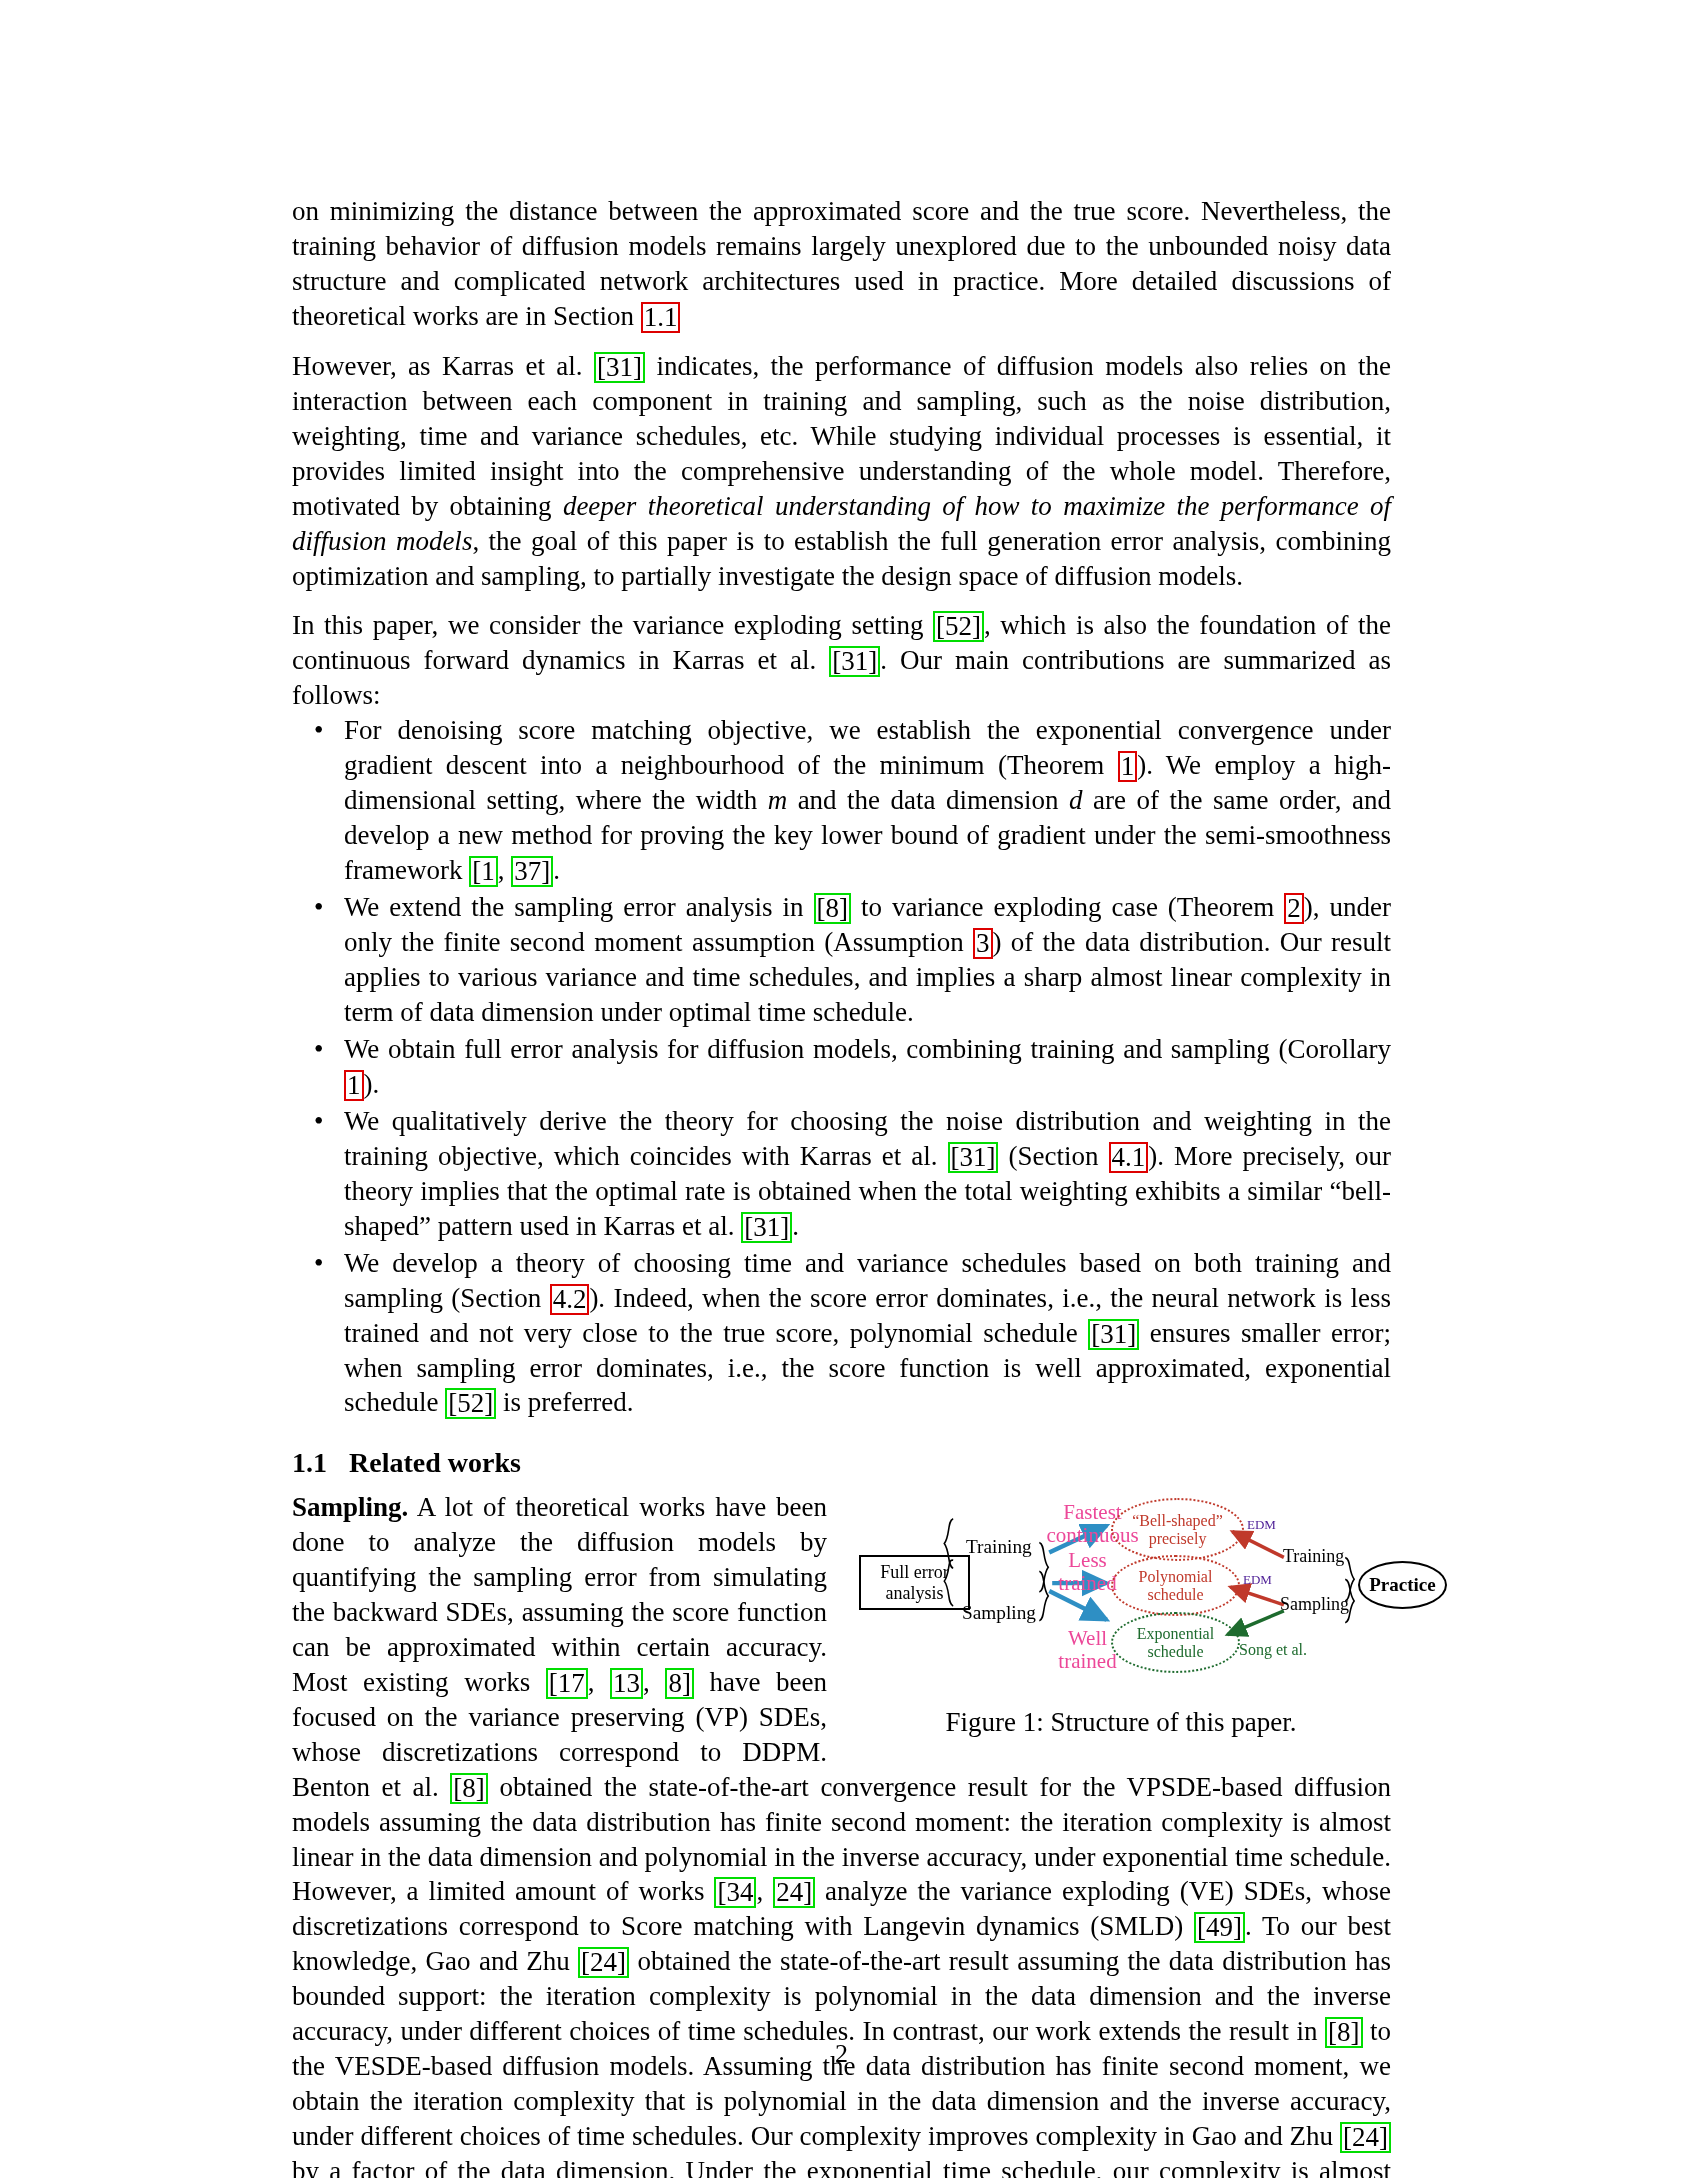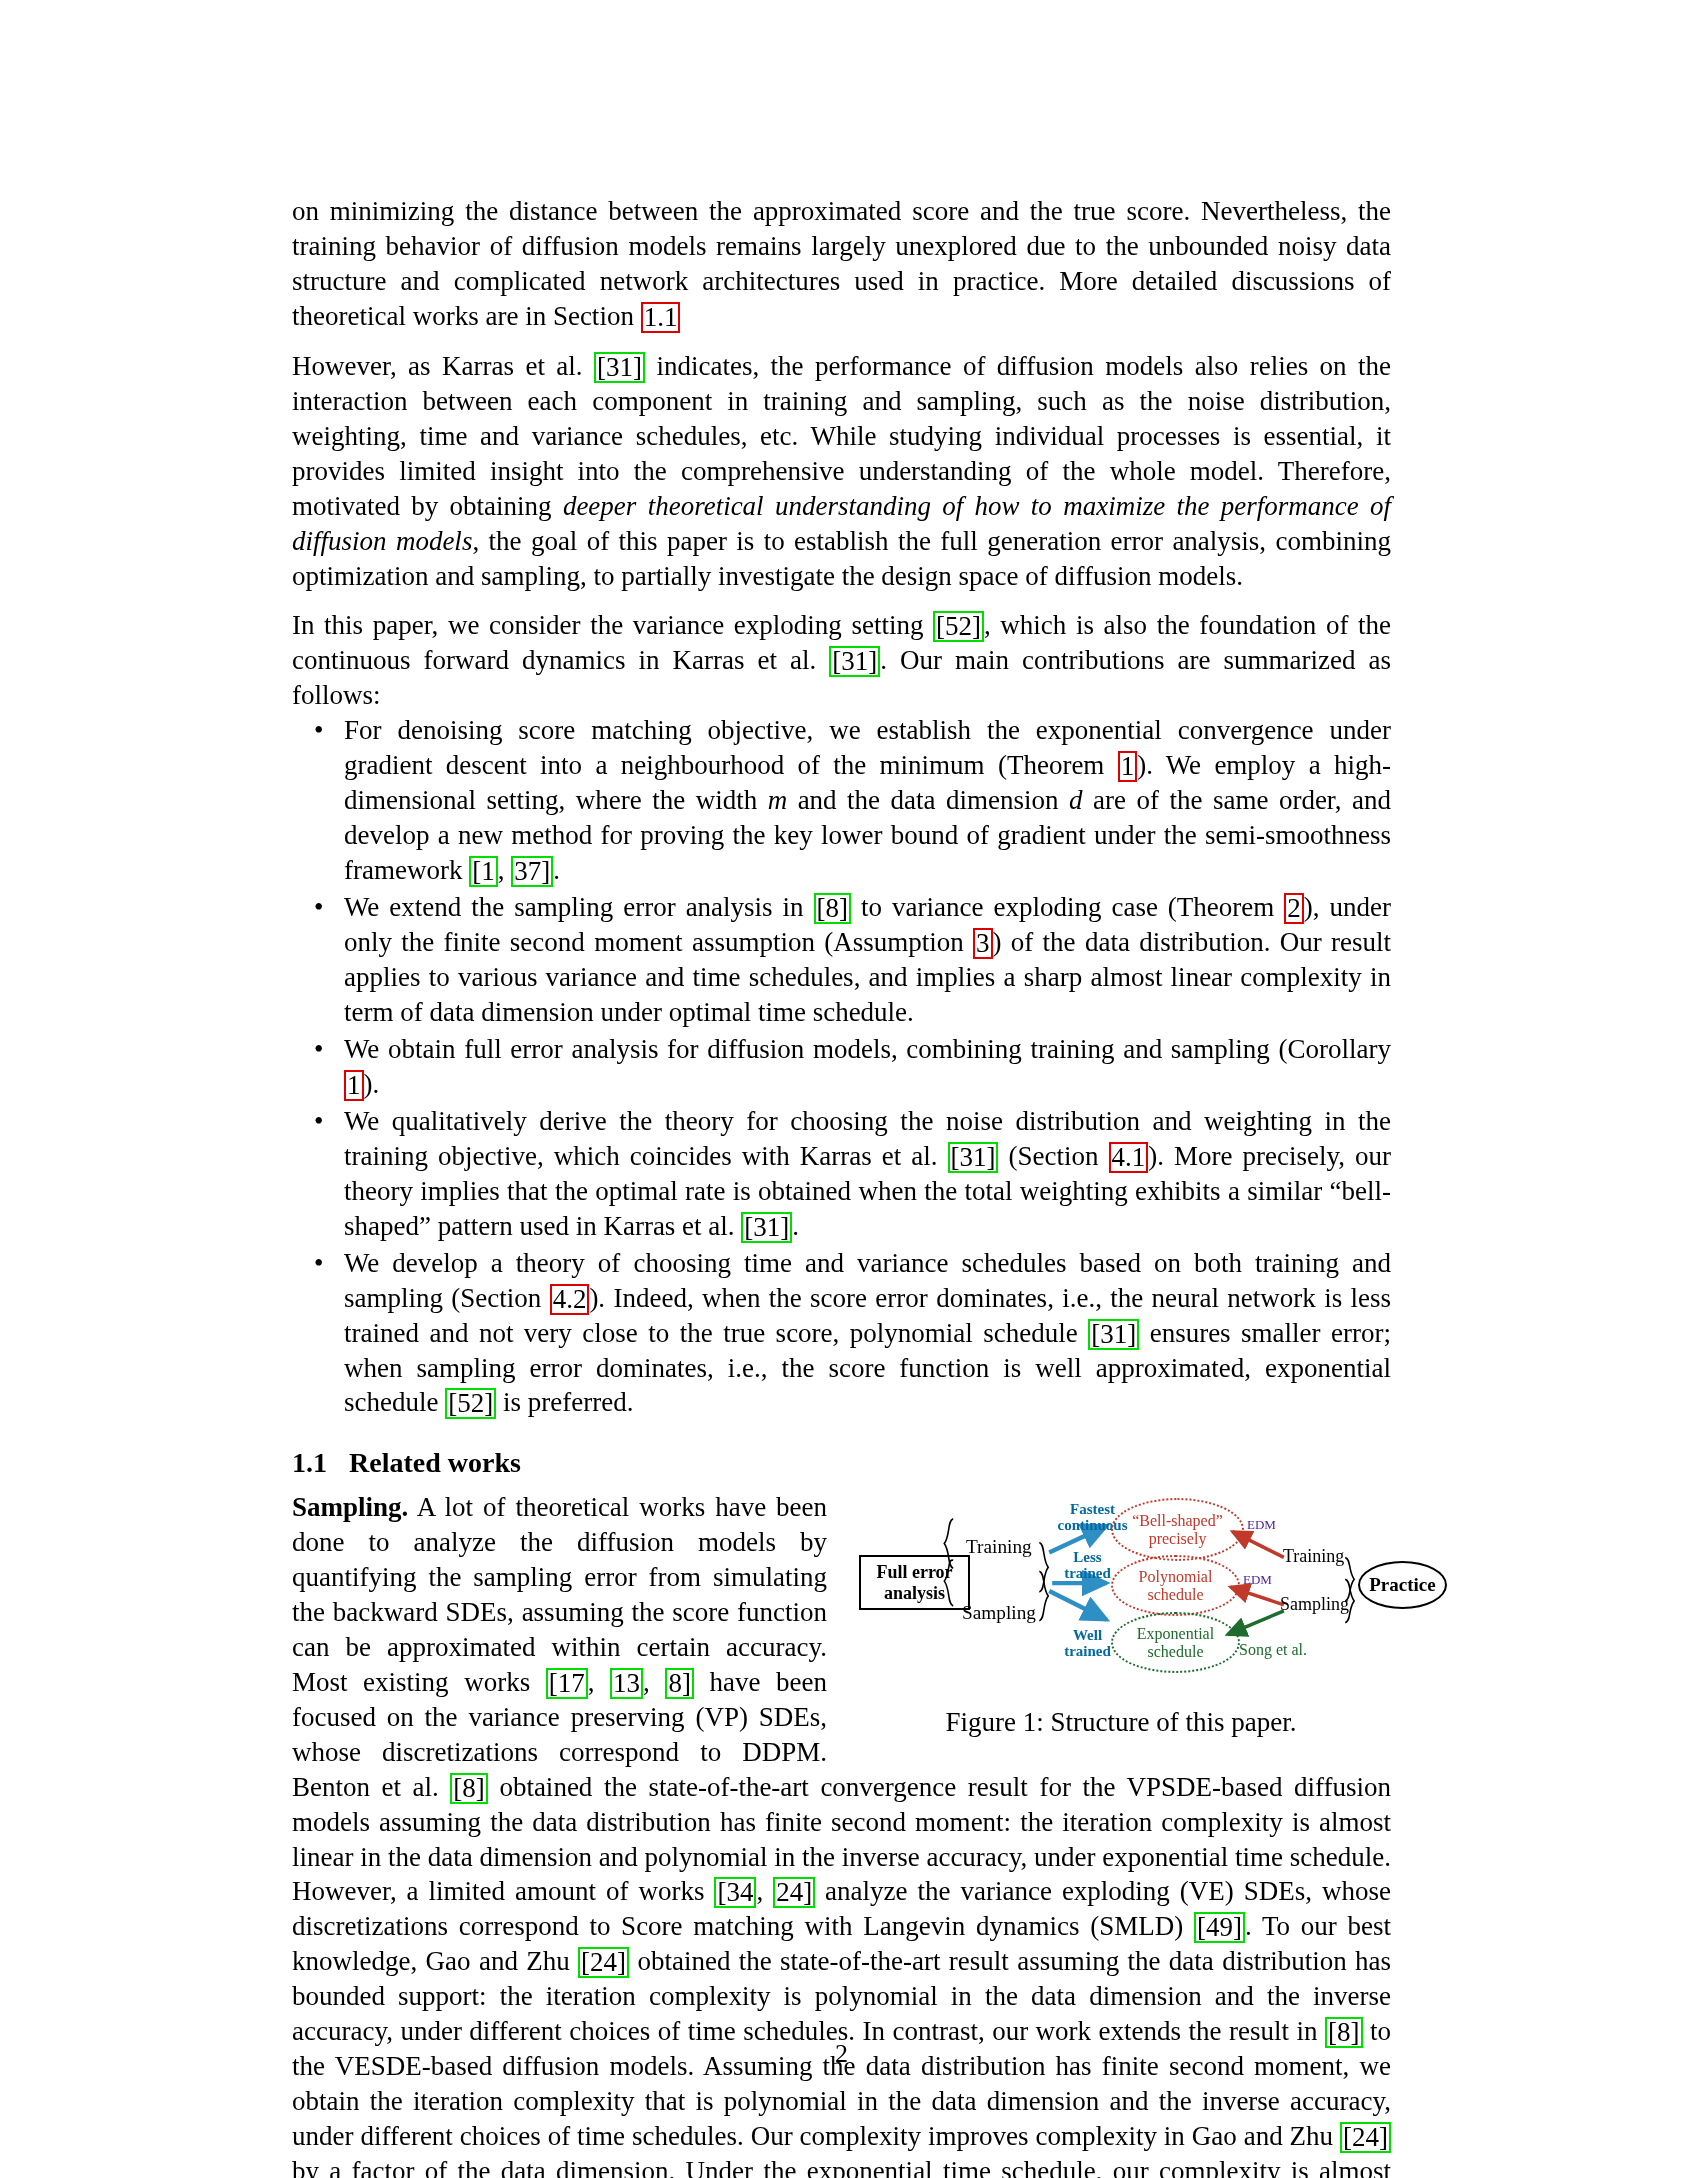--- a/index.html
+++ b/index.html
@@ -110,33 +110,32 @@
   }
 
   
   .d-txt {
     position: absolute;
     white-space: nowrap;
     line-height: 1.08;
     font-family: "Liberation Serif", serif;
   }
   .d-black { color: #000000; font-size: 19.3px; }
-  .d-blue  { color: #0369a1; font-size: 15px; text-align: center; font-weight: 700;}
+  .d-blue  { color: #ec4899; font-size: 21px; text-align: center; font-weight: 400;}
   .d-redlbl { color: #4c1d95; font-size: 13px; }
   .d-greenlbl { color: #1e6b2e; font-size: 16px; }
 
   .box-full {
     position: absolute;
     border: 2.5px solid #000;
     text-align: center;
     font-size: 18px;
     line-height: 1.15;
     padding: 5px 6px;
     color: #000;
-    font-weight: bold;
   }
   .ell {
     position: absolute;
     border-radius: 50%;
     text-align: center;
     display: flex;
     align-items: center;
     justify-content: center;
     line-height: 1.12;
   }

